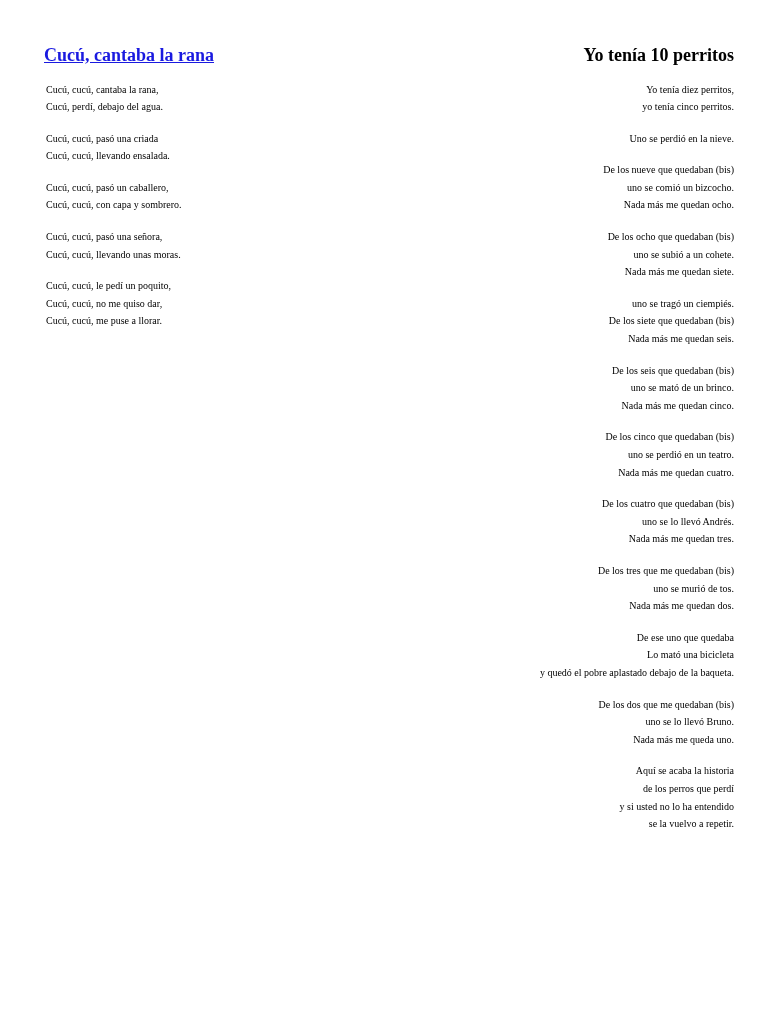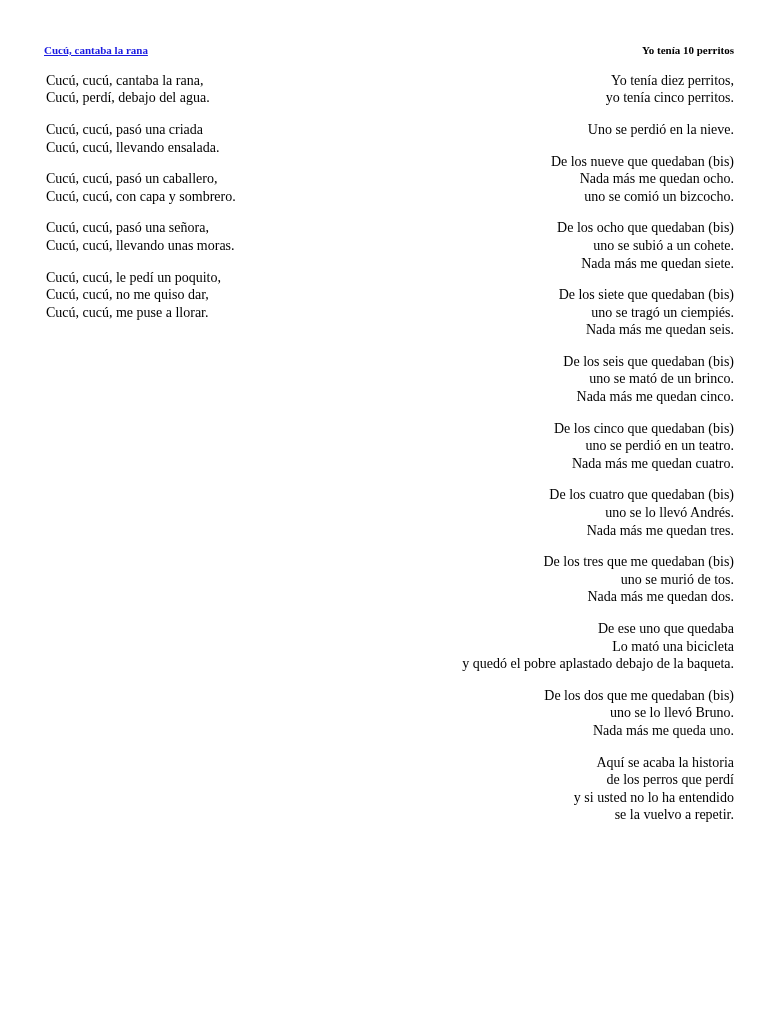--- a/index.html
+++ b/index.html
@@ -30,35 +30,35 @@
     width: 330px;
   }
   .col-right {
     left: 404px;
     width: 330px;
     text-align: right;
   }
   .song-title {
     font-family: "Liberation Serif", serif;
     font-weight: bold;
-    font-size: 11px;
+    font-size: 18px;
     line-height: 1.25;
     margin: 0 0 14px 0;
   }
   .song-title.linked {
     color: #1a1ae0;
     text-decoration: underline;
   }
   .stanza {
     margin: 0 0 14px 0;
     padding: 0;
   }
   .line {
     font-family: "Liberation Serif", serif;
-    font-size: 14px;
+    font-size: 10px;
     line-height: 17.6px;
     white-space: pre-wrap;
     color: #000000;
   }
   .left-col .line { padding-left: 2px; }
   .stanza:last-child { margin-bottom: 0; }
 </style>
 </head>
 <body>
 
@@ -96,31 +96,31 @@
     <div>
         <div class="stanza">
           <div class="line">Yo tenía diez perritos,</div>
           <div class="line">yo tenía cinco perritos.</div>
         </div>
         <div class="stanza">
           <div class="line">Uno se perdió en la nieve.</div>
         </div>
         <div class="stanza">
           <div class="line">De los nueve que quedaban (bis)</div>
+          <div class="line">uno se comió un bizcocho.</div>
           <div class="line">Nada más me quedan ocho.</div>
-          <div class="line">uno se comió un bizcocho.</div>
         </div>
         <div class="stanza">
           <div class="line">De los ocho que quedaban (bis)</div>
           <div class="line">uno se subió a un cohete.</div>
           <div class="line">Nada más me quedan siete.</div>
         </div>
         <div class="stanza">
+          <div class="line">uno se tragó un ciempiés.</div>
           <div class="line">De los siete que quedaban (bis)</div>
-          <div class="line">uno se tragó un ciempiés.</div>
           <div class="line">Nada más me quedan seis.</div>
         </div>
         <div class="stanza">
           <div class="line">De los seis que quedaban (bis)</div>
           <div class="line">uno se mató de un brinco.</div>
           <div class="line">Nada más me quedan cinco.</div>
         </div>
         <div class="stanza">
           <div class="line">De los cinco que quedaban (bis)</div>
           <div class="line">uno se perdió en un teatro.</div>

